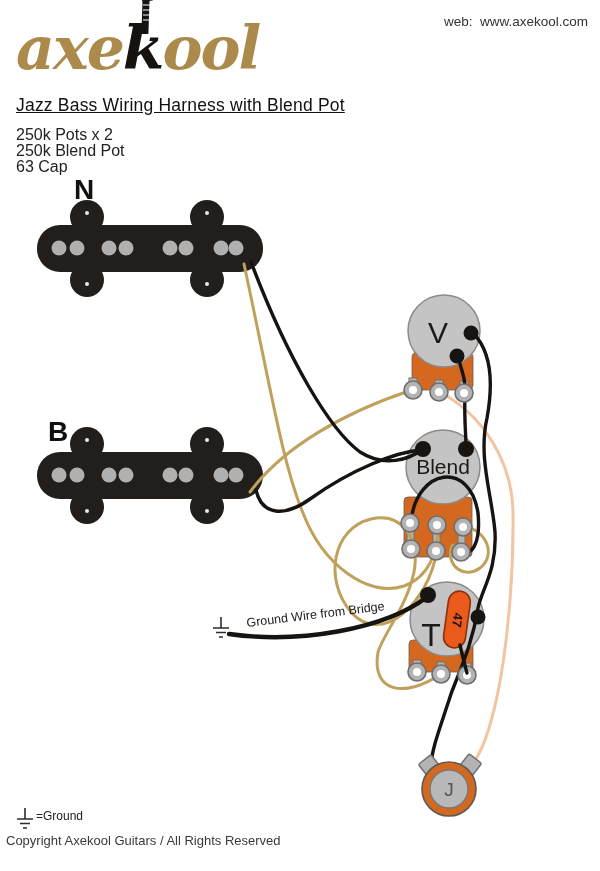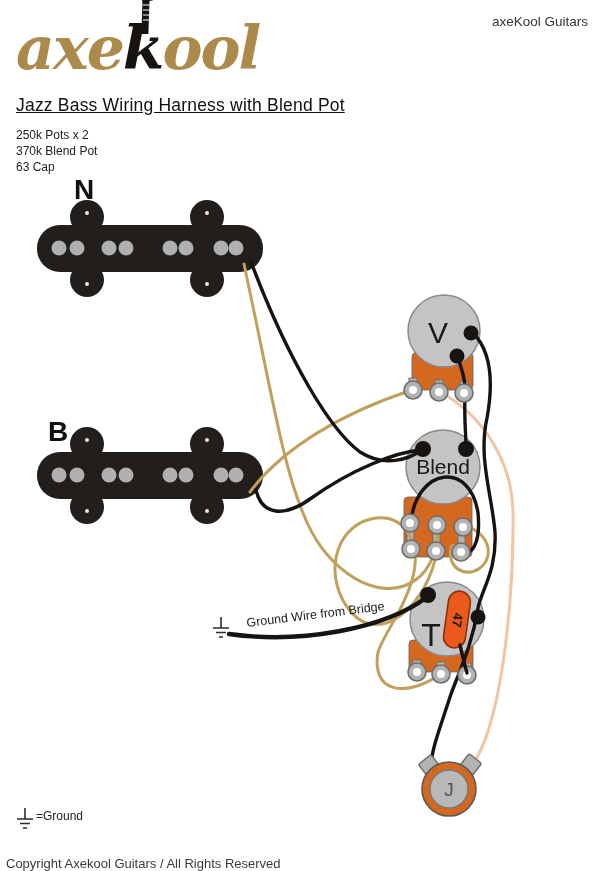--- a/index.html
+++ b/index.html
@@ -11,24 +11,24 @@
   
   .logo{position:absolute;left:16px;top:2px;font-family:"DejaVu Serif",serif;
         font-style:italic;font-weight:bold;font-size:60px;line-height:92px;
         color:var(--gold,#ac8a4b);letter-spacing:-2px;}
   .logo .k-wrap{position:relative;display:inline-block;color:#151210;}
   .k-neck{position:absolute;left:13px;top:-14px;}
   .corp{position:absolute;right:12px;top:12px;text-align:right;font-size:13.5px;
         line-height:20px;color:#333;}
   .title{position:absolute;left:16px;top:95px;font-size:17.5px;color:#111;
          font-weight:500;letter-spacing:0.2px;text-decoration:underline;}
-  .specs{position:absolute;left:16px;top:127px;font-size:12px;line-height:16px;color:#222;}
+  .specs{position:absolute;left:16px;top:127px;font-size:16px;line-height:16px;color:#222;}
   
   .legend-text{position:absolute;left:36px;top:809px;font-size:12px;color:#222;}
-  .copyright{position:absolute;left:6px;top:856px;font-size:13px;color:#3a3a3a;}
+  .copyright{position:absolute;left:6px;top:833px;font-size:13px;color:#3a3a3a;}
   
   svg.diagram{position:absolute;left:0;top:0;}
   .pickup-body{fill:var(--pickup-black,#221e1b);}
   .pickup-ear{fill:var(--pickup-black,#221e1b);}
   .screw-dot{fill:#e8e8e8;}
   .pole{fill:var(--pole-gray,#b0b0b0);}
   .pickup-label{font-family:"Liberation Sans",sans-serif;font-size:28px;font-weight:600;fill:#111;}
   .pot-body{fill:var(--pot-body-orange,#d4681f);stroke:#5f5f5f;stroke-width:0.8;}
   .pot-face{fill:var(--pot-gray,#c4c4c4);stroke:#8a8a8a;stroke-width:1.5;}
   .pot-label{font-family:"Liberation Sans",sans-serif;fill:#1a1a1a;}
@@ -61,28 +61,28 @@
         <circle cx="8" cy="4" r="0.9" fill="#151210"></circle>
           <circle cx="12" cy="3.5" r="0.9" fill="#151210"></circle>
         <line x1="7" y1="17" x2="14" y2="17" stroke="#fff" stroke-width="1"></line>
         <line x1="7" y1="22" x2="14" y2="22" stroke="#fff" stroke-width="1"></line>
         <line x1="7" y1="27" x2="14" y2="27" stroke="#fff" stroke-width="1"></line>
         <line x1="7" y1="32" x2="14" y2="32" stroke="#fff" stroke-width="1"></line>
       </svg></span><span>ool</span>
   </div>
 
   <div class="corp">
-    <div>axeKool Guitars</div>
+    <div><span>web:</span>&nbsp;&nbsp;<span>www.axekool.com</span></div>
   </div>
 
   <div class="title">Jazz Bass Wiring Harness with Blend Pot</div>
 
   <div class="specs">
     <div>250k Pots x 2</div>
-    <div>370k Blend Pot</div>
+    <div>250k Blend Pot</div>
     <div>63 Cap</div>
   </div>
 
   <svg class="diagram" width="600" height="871" viewBox="0 0 600 871">
 
     <g>
       <circle class="pickup-ear" cx="87" cy="217" r="17"></circle>
       <circle class="pickup-ear" cx="207" cy="217" r="17"></circle>
       <circle class="pickup-ear" cx="87" cy="280" r="17"></circle>
       <circle class="pickup-ear" cx="207" cy="280" r="17"></circle>

